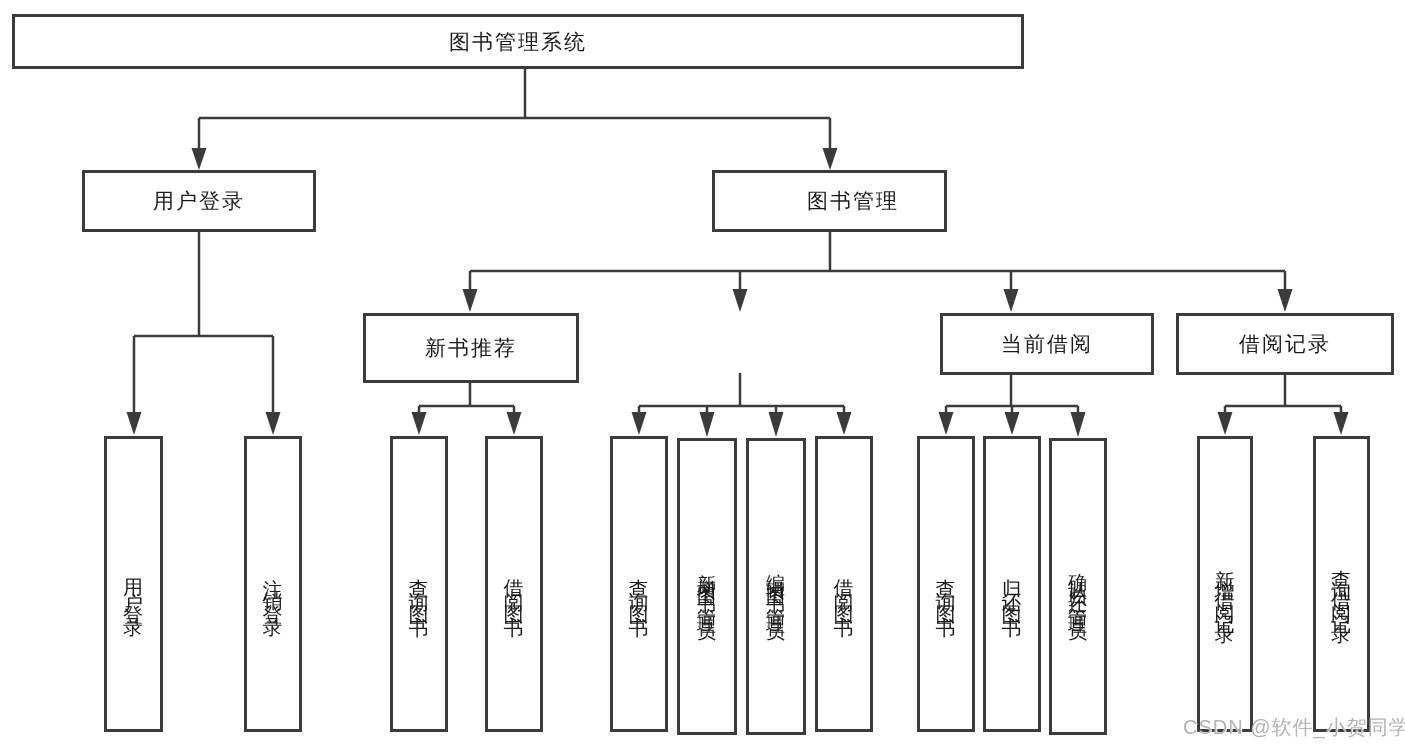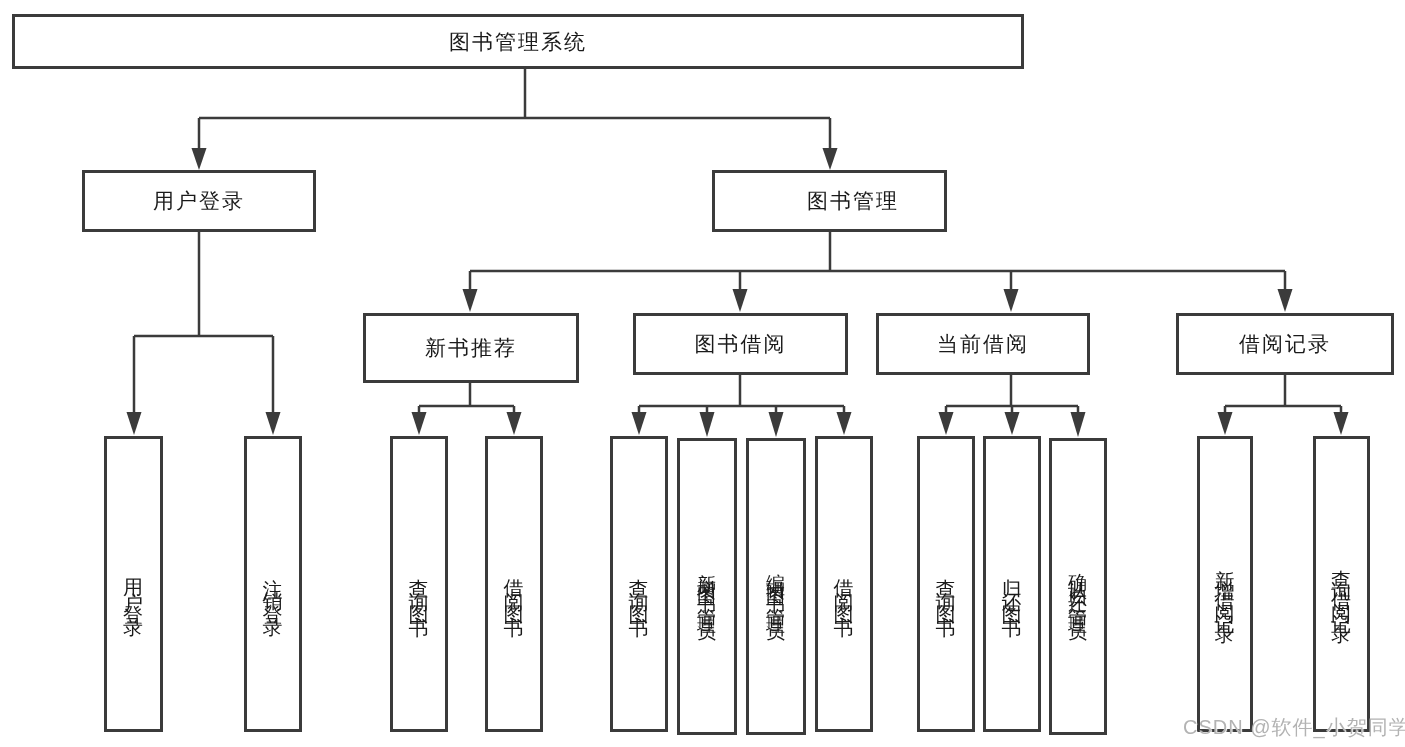--- a/index.html
+++ b/index.html
@@ -124,22 +124,21 @@
       <polygon points="1333.5,412 1348.5,412 1341,435"></polygon>
     </g>
   </svg>
 
   <div class="box" style="left:12px;top:14px;width:1012px;height:55px;">图书管理系统</div>
 
   <div class="box" style="left:82px;top:170px;width:234px;height:62px;">用户登录</div>
   <div class="box" style="left:712px;top:170px;width:235px;height:62px;padding-left:47px;">图书管理</div>
 
   <div class="box" style="left:363px;top:313px;width:216px;height:70px;">新书推荐</div>
-  <div class="box" style="left:633px;top:313px;width:215px;height:62px;">图书借阅</div>
-  <div class="box" style="left:876px;top:313px;width:214px;height:62px;">当前借阅</div>
+  <div class="box" style="left:940px;top:313px;width:214px;height:62px;">当前借阅</div>
   <div class="box" style="left:1176px;top:313px;width:218px;height:62px;">借阅记录</div>
 
   <div class="box vbox" style="left:104px;top:436px;width:59px;height:296px;">用户登录</div>
   <div class="box vbox" style="left:244px;top:436px;width:58px;height:296px;">注销登录</div>
 
   <div class="box vbox" style="left:390px;top:436px;width:58px;height:296px;">查询图书</div>
   <div class="box vbox" style="left:485px;top:436px;width:58px;height:296px;">借阅图书</div>
 
   <div class="box vbox" style="left:610px;top:436px;width:58px;height:296px;">查询图书</div>
   <div class="box vbox tight" style="left:677px;top:438px;width:60px;height:297px;">新增图书（管理员）</div>

